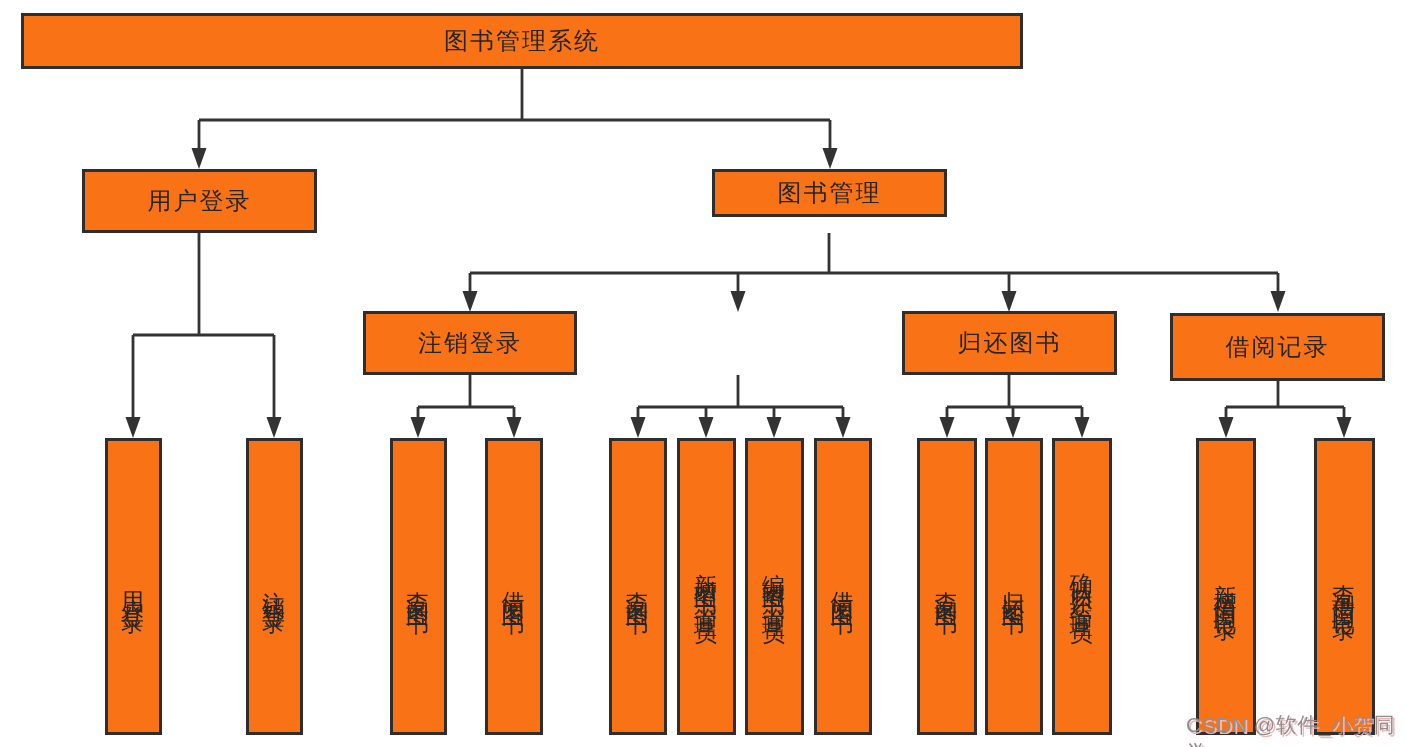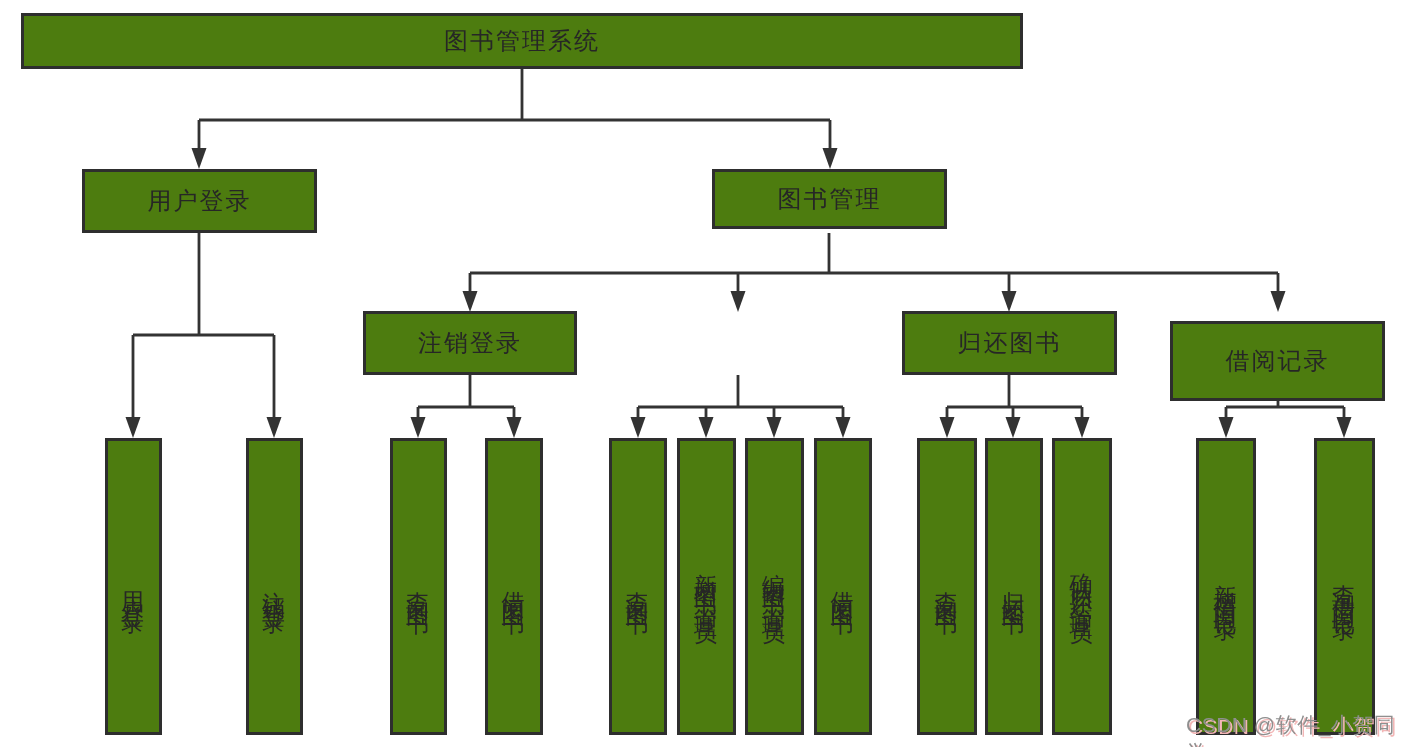--- a/index.html
+++ b/index.html
@@ -2,21 +2,21 @@
 <html><head>
 <meta charset="utf-8">
 <style>
   html,body { margin:0; padding:0; background:#ffffff; }
   #canvas {
     position:relative; width:1405px; height:747px; background:#ffffff;
     font-family:"Liberation Sans", sans-serif; overflow:hidden;
   }
   svg.connectors { position:absolute; left:0; top:0; width:1405px; height:747px; }
   .box {
-    position:absolute; box-sizing:border-box; background:#4d7c0f;
+    position:absolute; box-sizing:border-box; background:#f97316;
     border:3px solid #2e2e2e; color:#262626;
     display:flex; align-items:center; justify-content:center;
     white-space:nowrap;
   }
   .h  { font-size:24px; letter-spacing:2px; }
   .leaf {
     writing-mode:vertical-rl; text-orientation:mixed;
     font-size:23px; letter-spacing:7px; white-space:normal;
   }
   #watermark {
@@ -66,25 +66,25 @@
       <polygon points="1005.5,417 1020.5,417 1013,438"></polygon>
       <polygon points="1074.5,417 1089.5,417 1082,438"></polygon>
       <polygon points="1218.5,417 1233.5,417 1226,438"></polygon>
       <polygon points="1336.5,417 1351.5,417 1344,438"></polygon>
     </g>
   </svg>
 
   <div class="box h" style="left:21px;top:13px;width:1002px;height:56px">图书管理系统</div>
 
   <div class="box h" style="left:82px;top:169px;width:235px;height:64px">用户登录</div>
-  <div class="box h" style="left:712px;top:169px;width:235px;height:60px">图书管理</div>
+  <div class="box h" style="left:712px;top:169px;width:235px;height:48px">图书管理</div>
 
   <div class="box h" style="left:363px;top:311px;width:214px;height:64px">注销登录</div>
   <div class="box h" style="left:902px;top:311px;width:215px;height:64px">归还图书</div>
-  <div class="box h" style="left:1170px;top:321px;width:215px;height:80px">借阅记录</div>
+  <div class="box h" style="left:1170px;top:313px;width:215px;height:68px">借阅记录</div>
 
   <div class="box leaf" style="left:105px;top:438px;width:57px;height:297px">用户登录</div>
   <div class="box leaf" style="left:246px;top:438px;width:57px;height:297px">注销登录</div>
 
   <div class="box leaf" style="left:390px;top:438px;width:57px;height:297px">查询图书</div>
   <div class="box leaf" style="left:485px;top:438px;width:58px;height:297px">借阅图书</div>
 
   <div class="box leaf" style="left:609px;top:438px;width:58px;height:297px">查询图书</div>
   <div class="box leaf" style="left:677px;top:438px;width:59px;height:297px">新增图书（管理员）</div>
   <div class="box leaf" style="left:745px;top:438px;width:59px;height:297px">编辑图书（管理员）</div>

